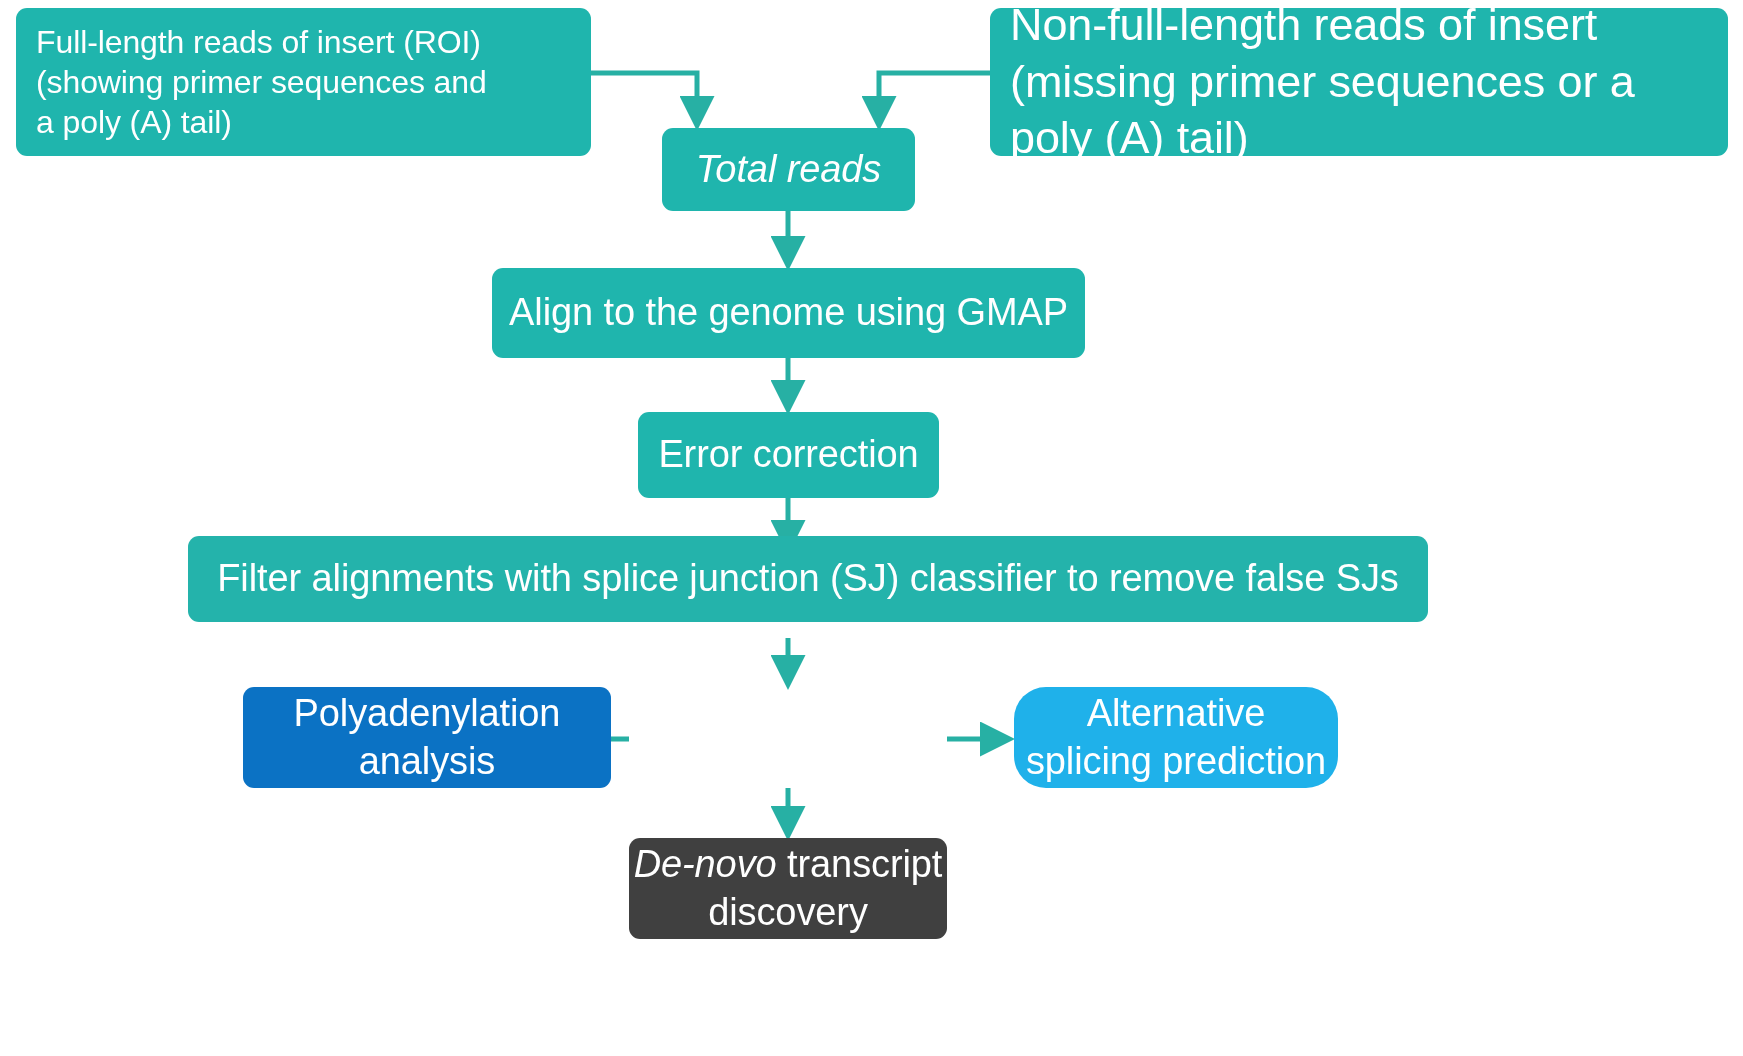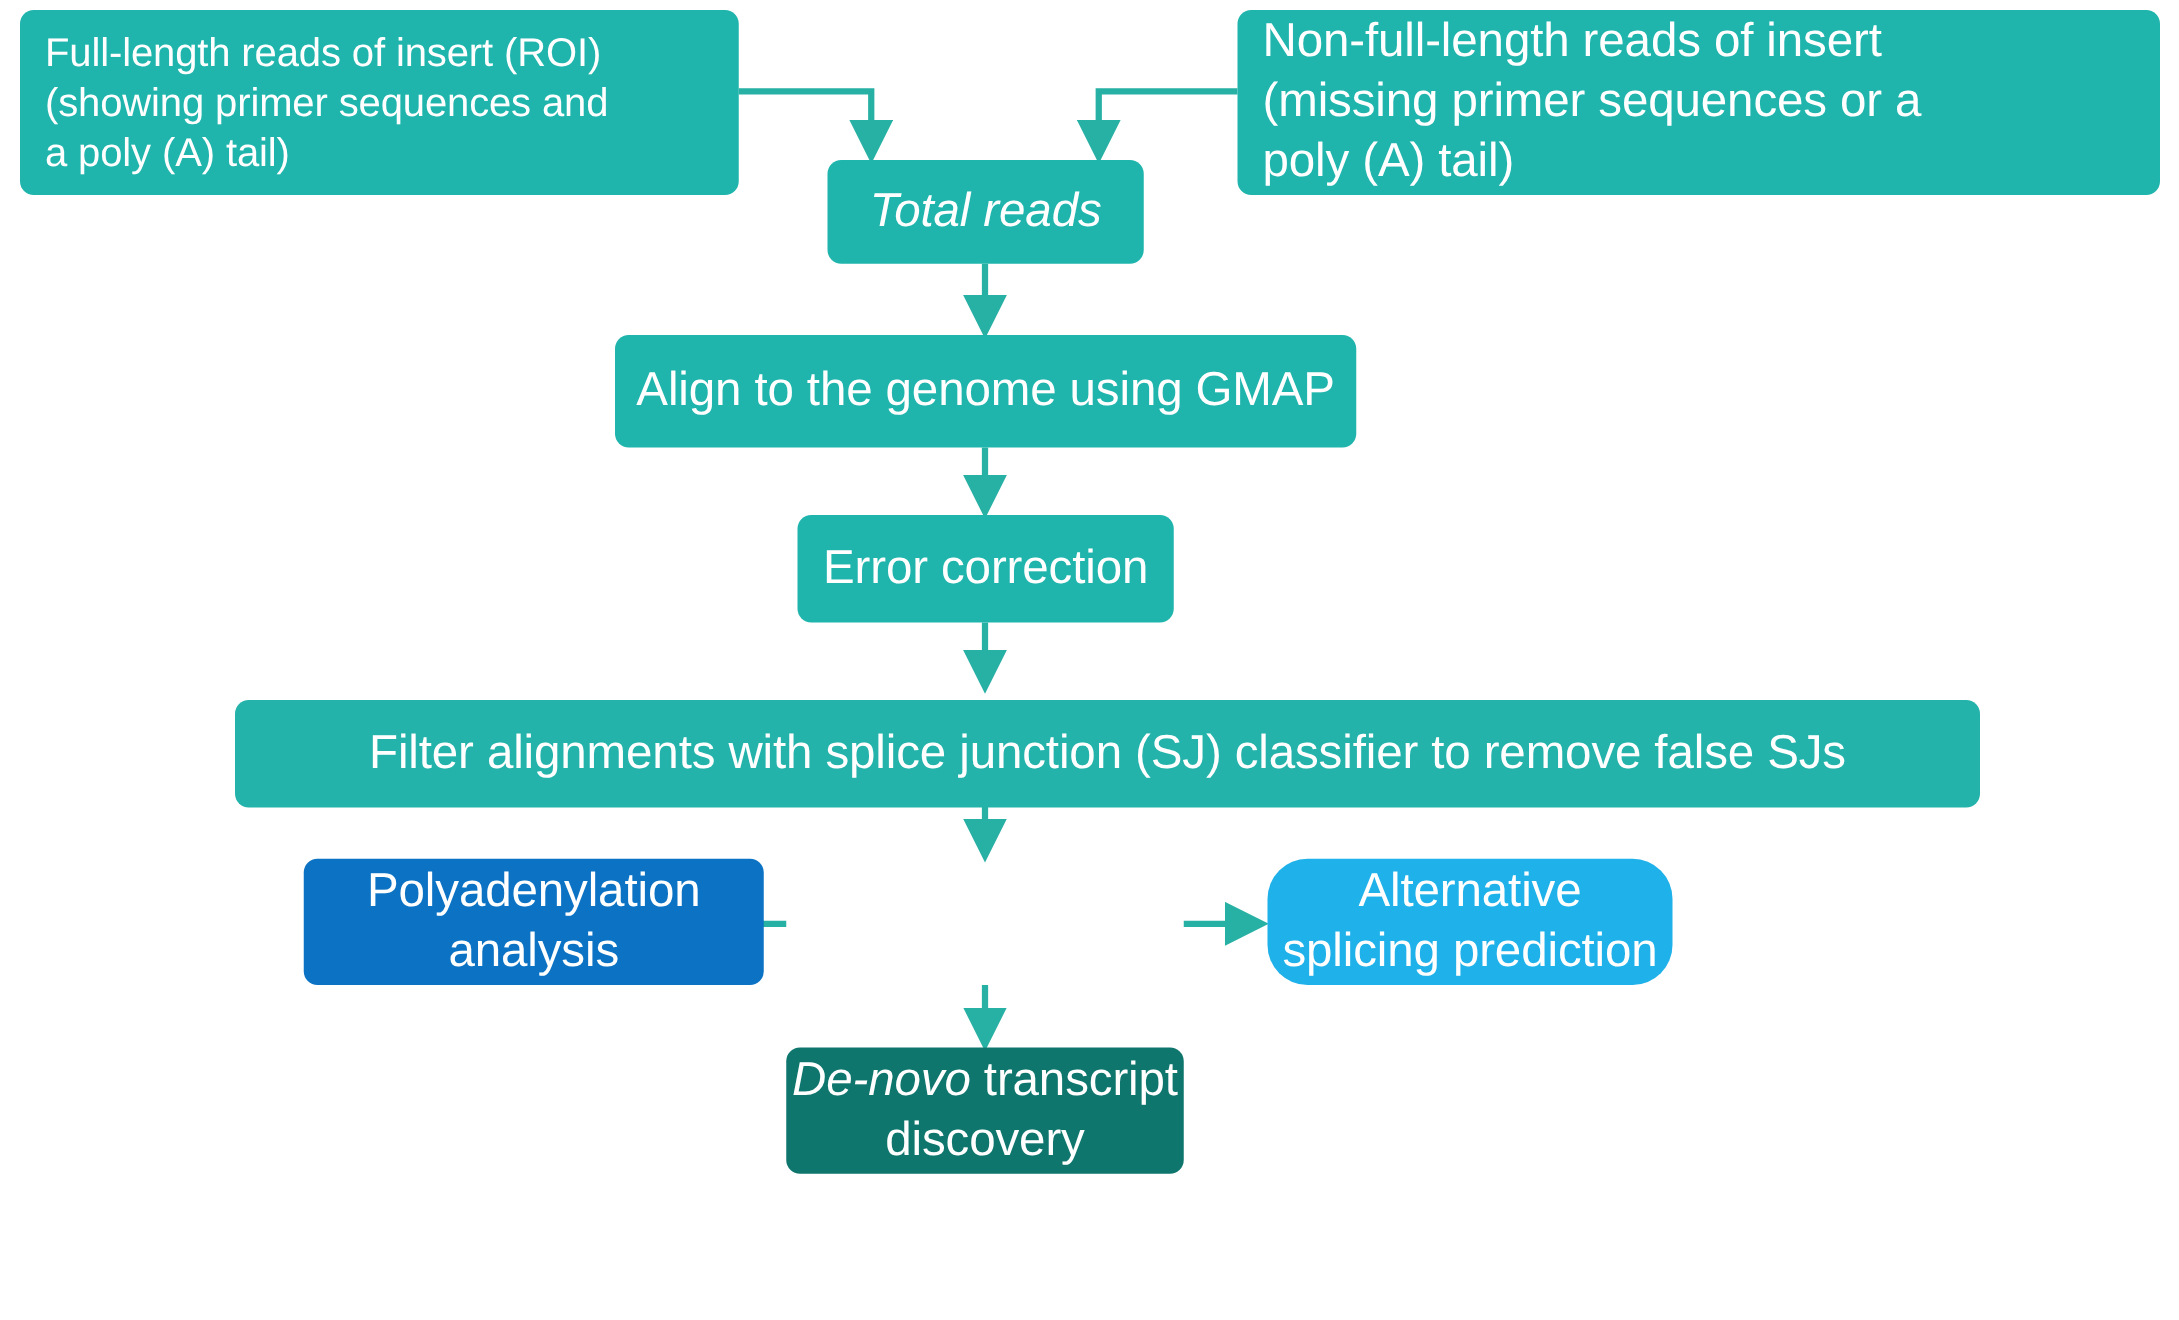--- a/index.html
+++ b/index.html
@@ -37,25 +37,25 @@
     text-align: left;
   }
   .node .txt {
     display: block;
     width: 100%;
   }
   .italic-word { font-style: italic; }
 
   
   #n-fullreads   { left: 16px;   top: 8px;    width: 575px;  height: 148px; padding: 0 20px; font-size: 32px; }
-  #n-nonfull     { left: 990px;  top: 8px;    width: 738px;  height: 148px; padding: 0 20px; font-size: 38px; }
+  #n-nonfull     { left: 990px;  top: 8px;    width: 738px;  height: 148px; padding: 0 20px; font-size: 45px; }
   #n-total       { left: 662px;  top: 128px;  width: 253px;  height: 83px;  font-size: 38px; }
   #n-align       { left: 492px;  top: 268px;  width: 593px;  height: 90px;  font-size: 38px; }
   #n-errorcorr   { left: 638px;  top: 412px;  width: 301px;  height: 86px;  font-size: 38px; }
-  #n-filter      { left: 188px;  top: 560px;  width: 1396px; height: 86px;  font-size: 38px; }
+  #n-filter      { left: 188px;  top: 536px;  width: 1240px; height: 86px;  font-size: 38px; }
   #n-final       { left: 629px;  top: 687px;  width: 318px;  height: 101px; font-size: 38px; }
   #n-polya       { left: 243px;  top: 687px;  width: 368px;  height: 101px; font-size: 38px; }
   #n-altsplice   { left: 1014px; top: 687px;  width: 324px;  height: 101px; font-size: 38px; }
   #n-denovo      { left: 629px;  top: 838px;  width: 318px;  height: 101px; font-size: 38px; }
 
   .edge {
     position: absolute;
     pointer-events: none;
   }
   .edge svg { display: block; overflow: visible; }
@@ -143,18 +143,18 @@
   <div class="node center" id="n-polya" style="background-color: rgb(11, 114, 196);">
     <span class="txt">Polyadenylation
 analysis</span>
   </div>
 
   <div class="node center" id="n-altsplice" style="background-color: rgb(31, 177, 234); border-radius: 32px;">
     <span class="txt">Alternative
 splicing prediction</span>
   </div>
 
-  <div class="node center" id="n-denovo" style="background-color: #0f766e;">
+  <div class="node center" id="n-denovo" style="background-color: #404040;">
     <span class="txt"><em class="italic-word">De-novo</em><span> transcript
 discovery</span></span>
   </div>
 
 </div>
 
 </body></html>

